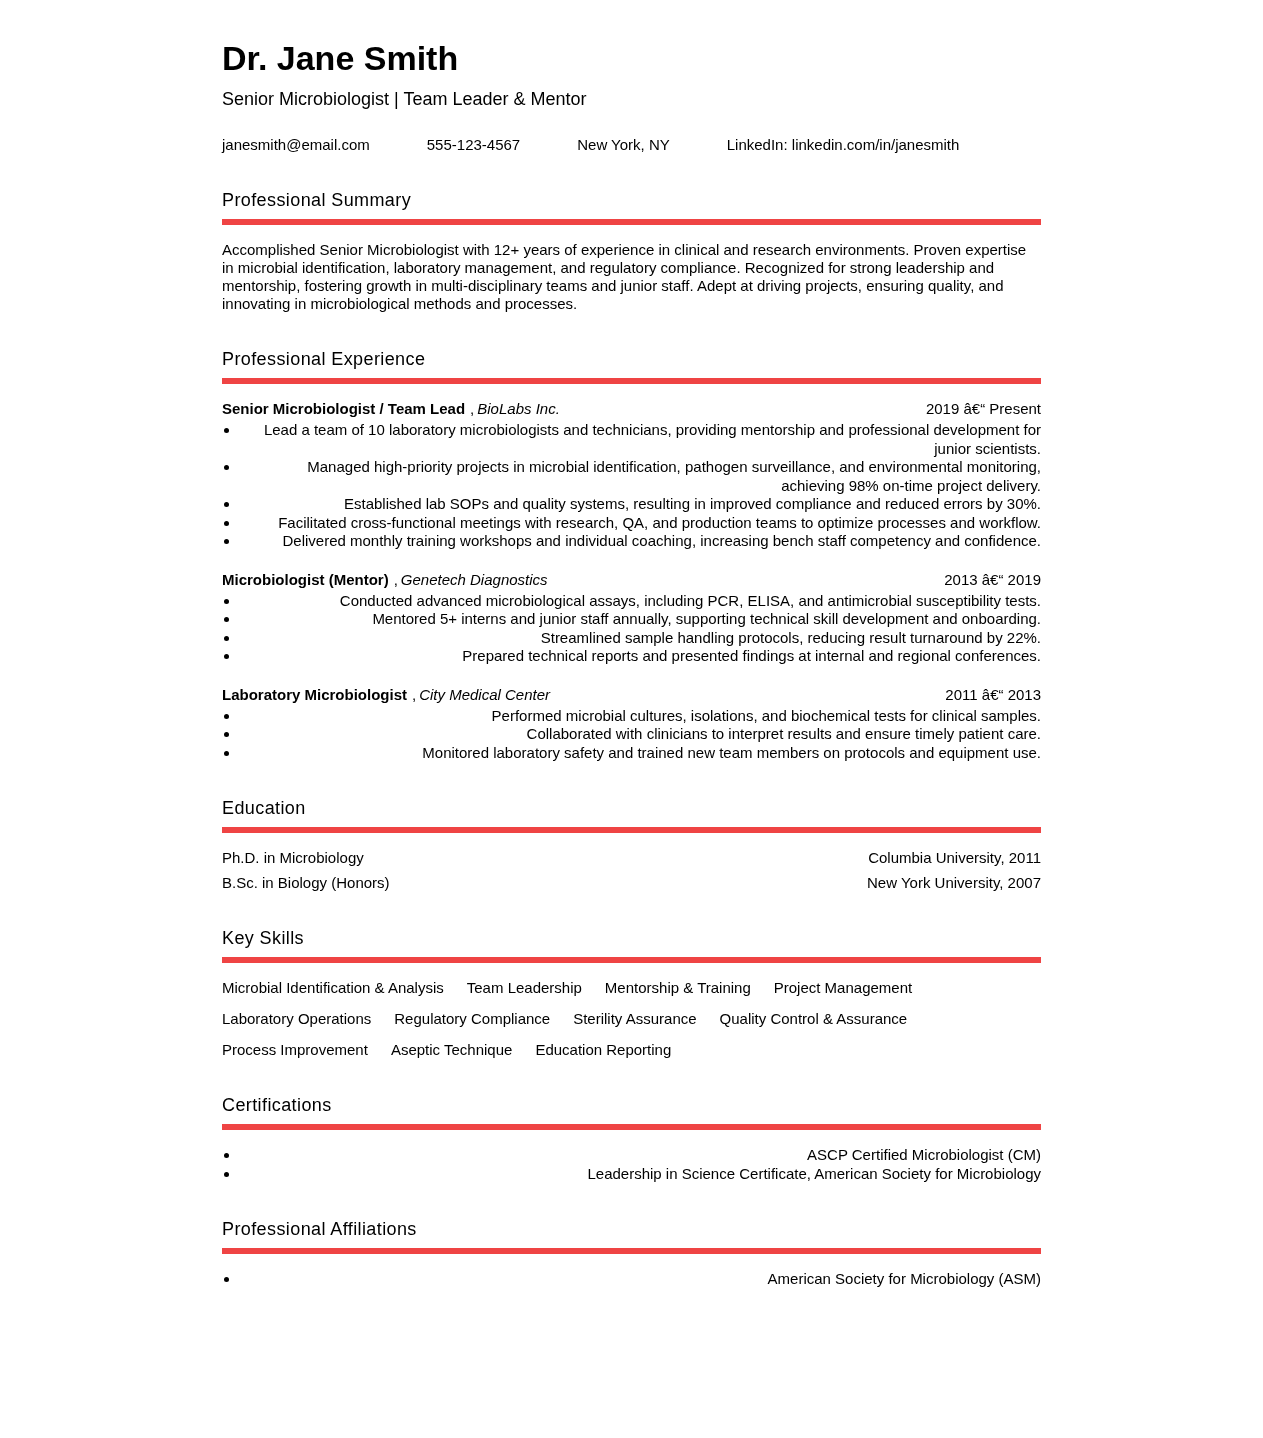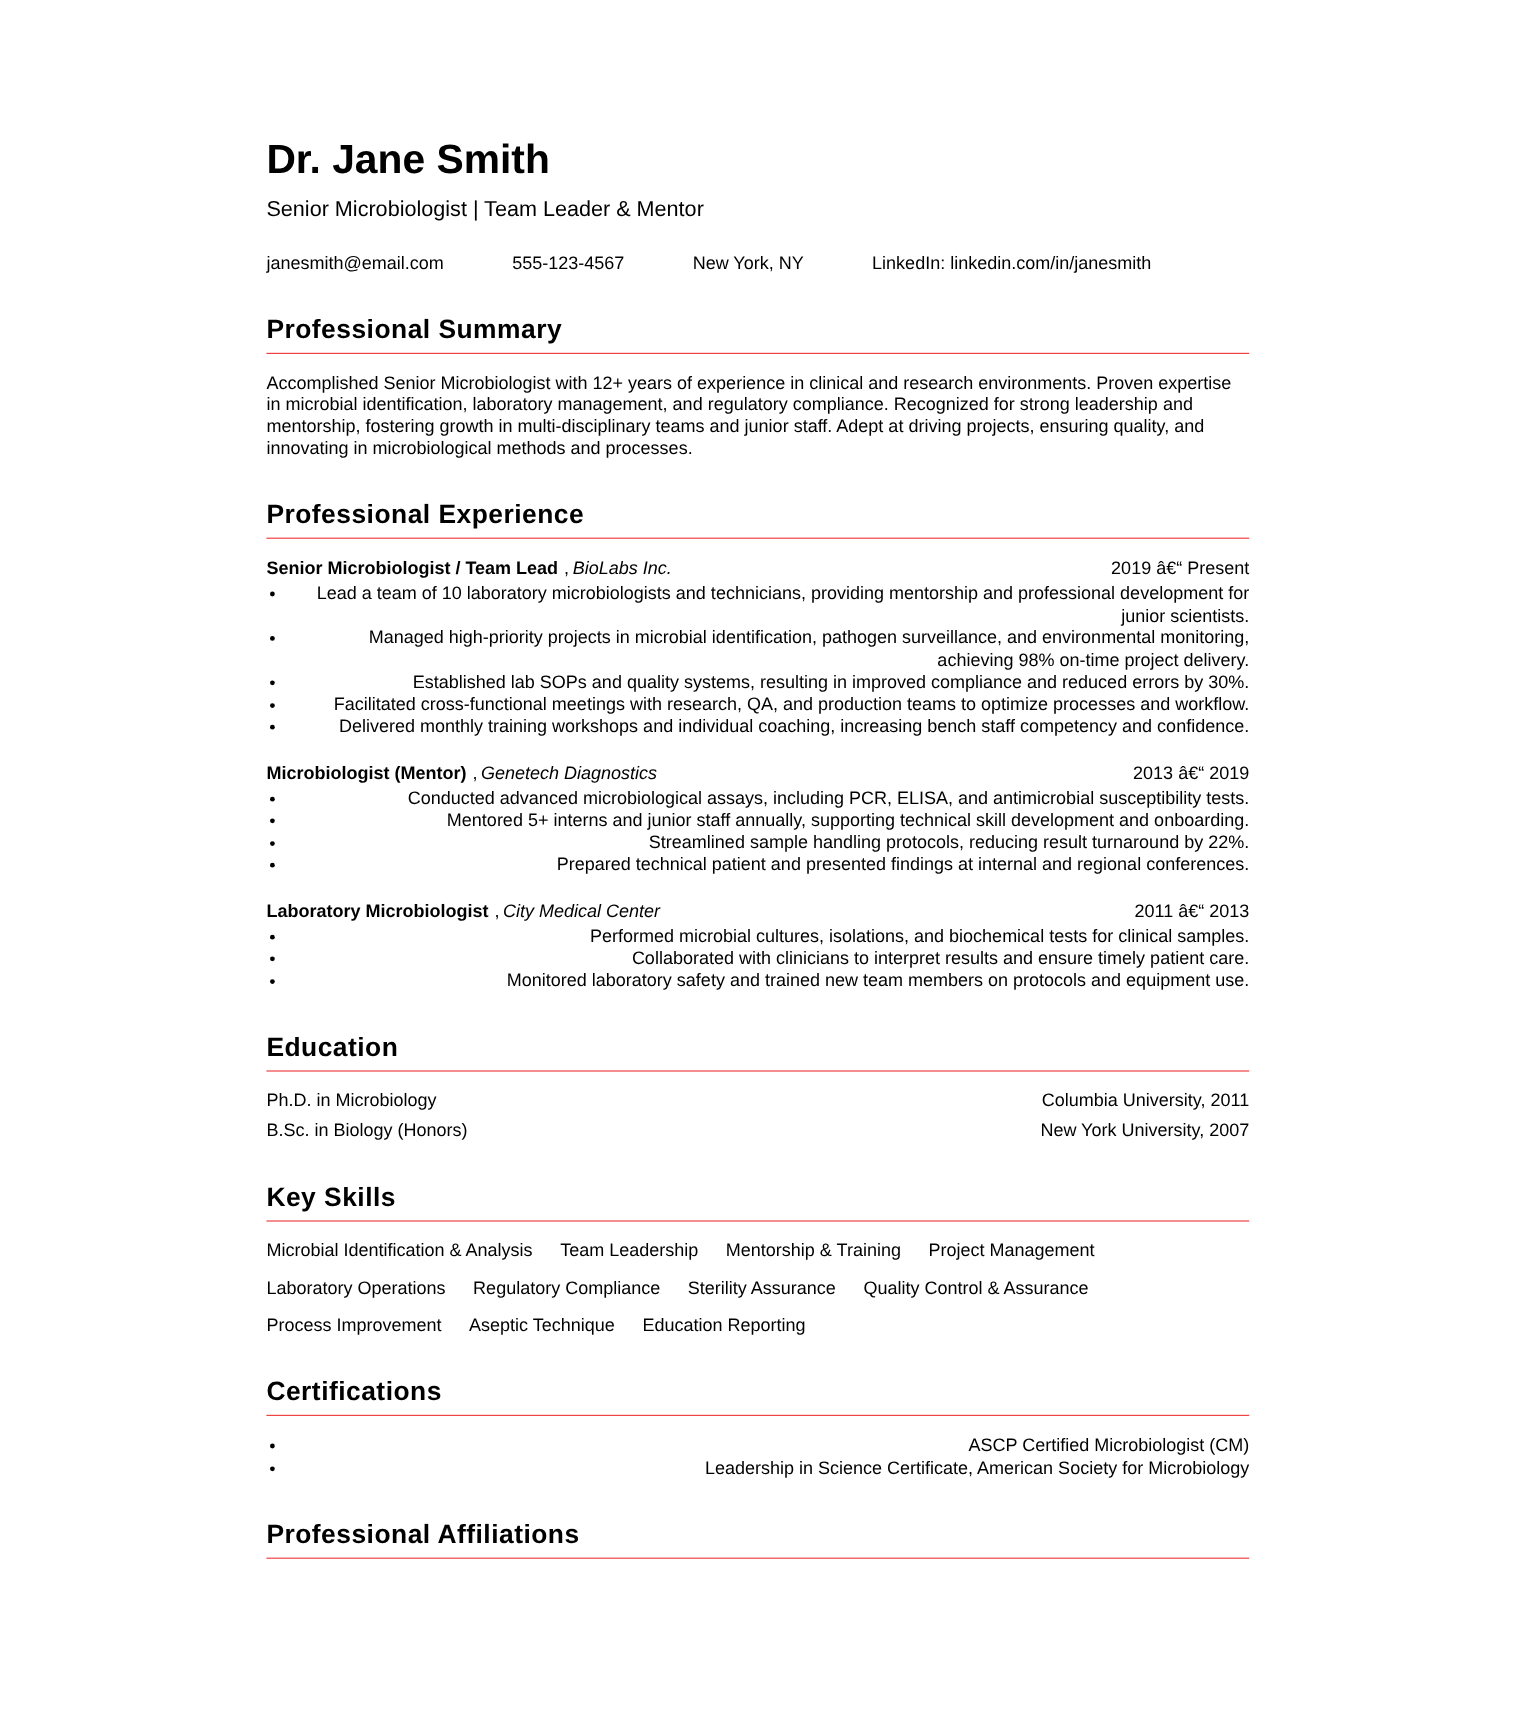--- a/index.html
+++ b/index.html
@@ -15,21 +15,21 @@
     position: relative;
   }
   .clip {
     width: 1263px;
     height: 1301px;
     overflow: hidden;
   }
   .page {
     width: 819px;
     margin: 0 auto;
-    padding-top: 115px;
+    padding-top: 40px;
     font-size: 15px;
     line-height: 18px;
   }
   h1.name {
     font-size: 34px;
     line-height: 37px;
     font-weight: bold;
     margin: 0 0 11px 0;
   }
   .subtitle {
@@ -38,27 +38,27 @@
     margin: 0 0 26px 0;
   }
   .contact-row {
     display: flex;
     column-gap: 57px;
     font-size: 15px;
     line-height: 18px;
     white-space: nowrap;
   }
   h2.section-heading {
-    font-size: 22px;
+    font-size: 18px;
     line-height: 22px;
-    font-weight: bold;
+    font-weight: normal;
     letter-spacing: 0.4px;
     margin: 35px 0 16px 0;
     padding-bottom: 8px;
-    border-bottom: 1px solid #ef4444;
+    border-bottom: 6px solid #ef4444;
   }
   p.summary {
     margin: 0;
   }
   .job {
     margin-bottom: 20px;
   }
   .job-header {
     display: flex;
     justify-content: space-between;
@@ -133,21 +133,21 @@
       <div class="job-header">
         <div>
           <span class="job-title">Microbiologist (Mentor)</span><span class="job-sep">,</span><span class="job-company">Genetech Diagnostics</span>
         </div>
         <span class="job-dates">2013 â€“ 2019</span>
       </div>
       <ul class="bullets">
         <li>Conducted advanced microbiological assays, including PCR, ELISA, and antimicrobial susceptibility tests.</li>
         <li>Mentored 5+ interns and junior staff annually, supporting technical skill development and onboarding.</li>
         <li>Streamlined sample handling protocols, reducing result turnaround by 22%.</li>
-        <li>Prepared technical patient and presented findings at internal and regional conferences.</li>
+        <li>Prepared technical reports and presented findings at internal and regional conferences.</li>
       </ul>
     </div>
 
     <div class="job">
       <div class="job-header">
         <div>
           <span class="job-title">Laboratory Microbiologist</span><span class="job-sep">,</span><span class="job-company">City Medical Center</span>
         </div>
         <span class="job-dates">2011 â€“ 2013</span>
       </div>

